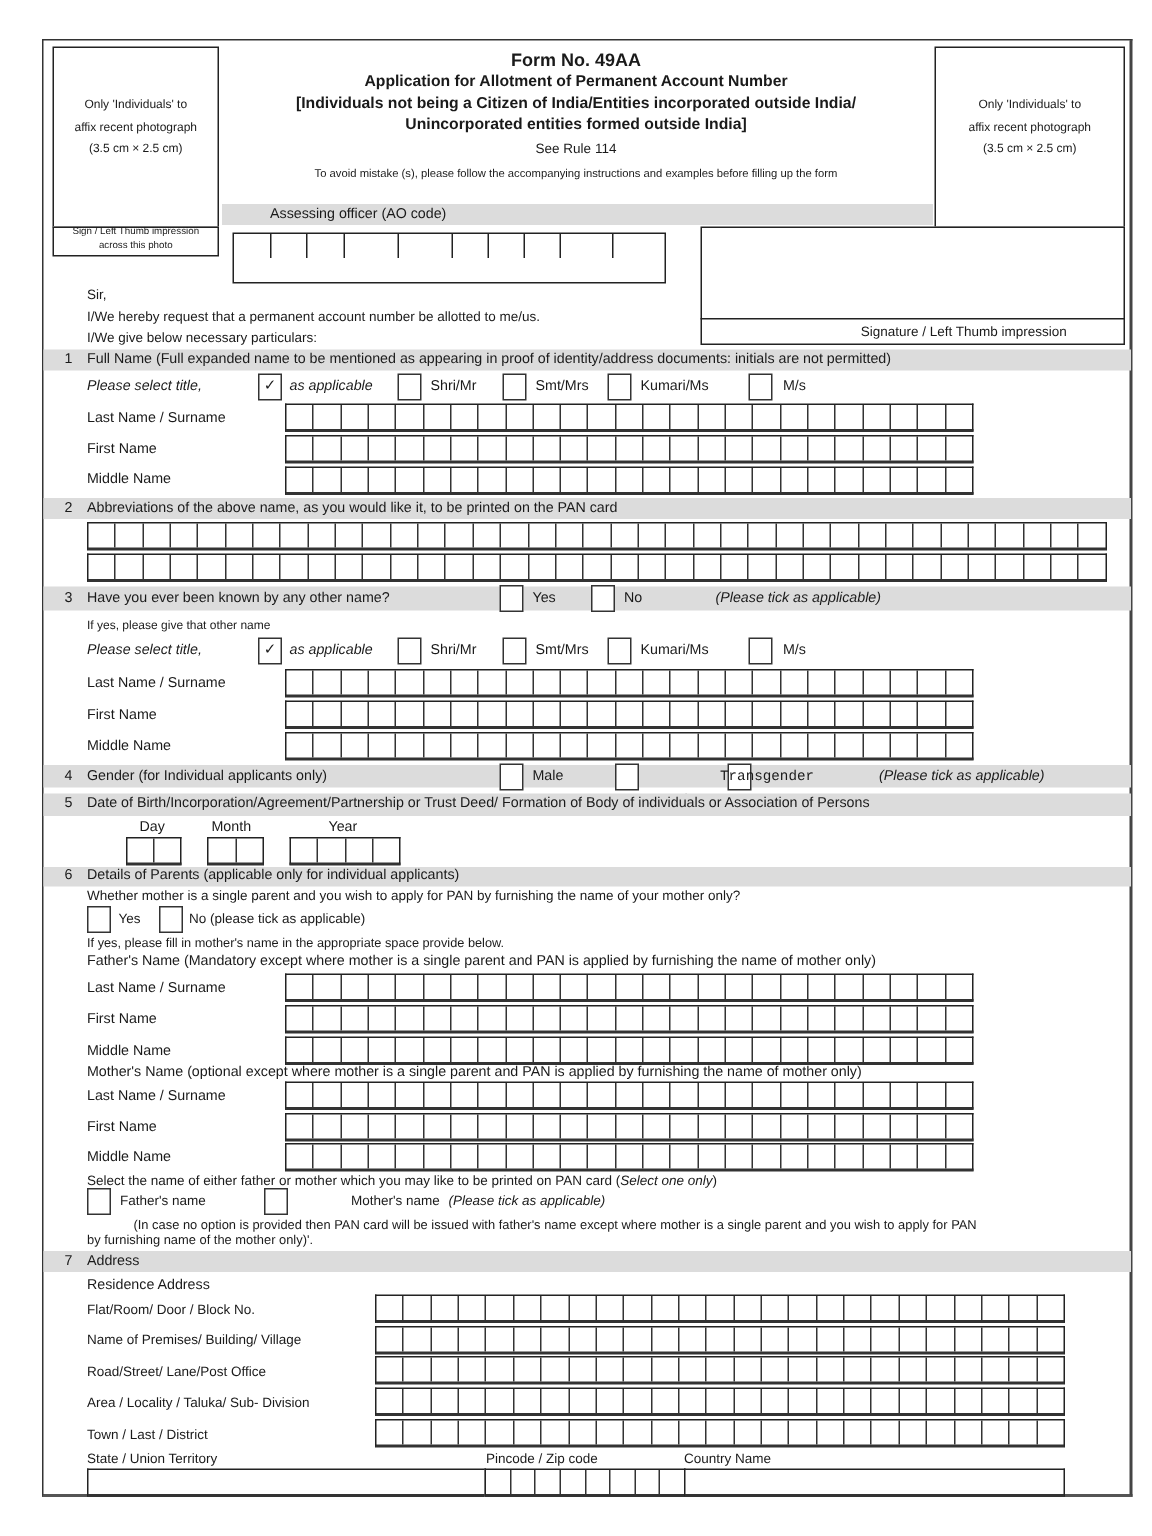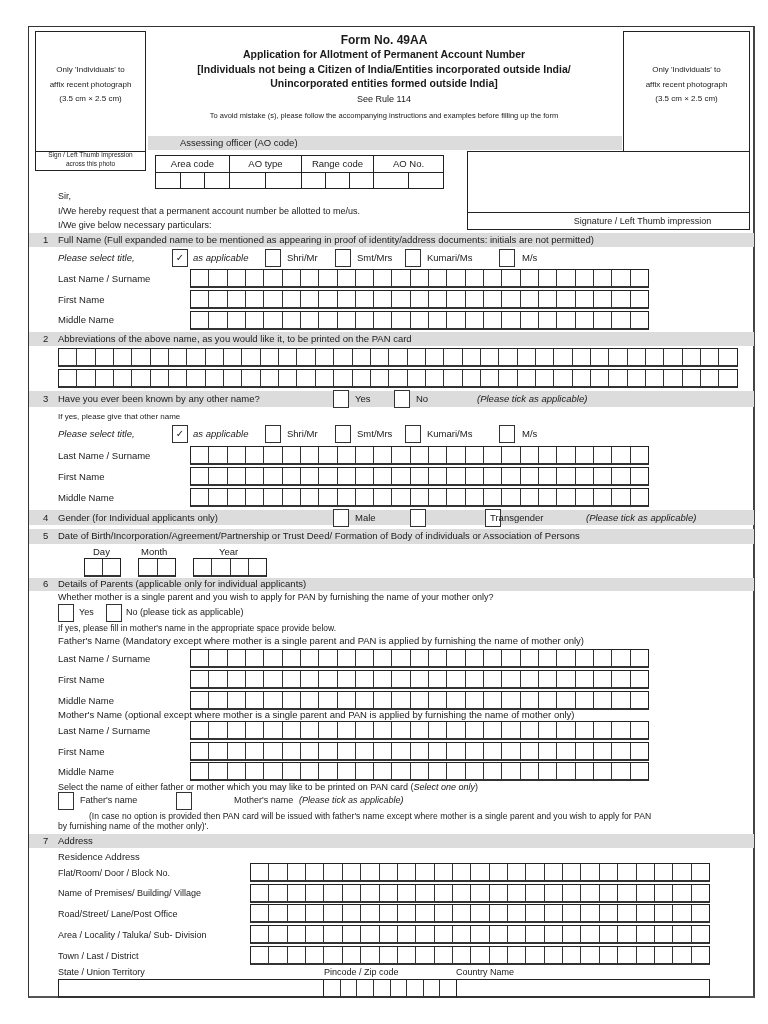--- a/index.html
+++ b/index.html
@@ -49,26 +49,20 @@
 <div class="t center" style="left:150px;top:110px;width:468px;font-size:7.5px;">To avoid mistake (s), please follow the accompanying instructions and examples before filling up the form</div>
 
 <div class="box" style="left:623px;top:31px;width:127px;height:121px;"></div>
 <div class="t sm center" style="left:623px;top:64px;width:127px;">Only 'Individuals' to</div>
 <div class="t sm center" style="left:623px;top:79px;width:127px;">affix recent photograph</div>
 <div class="t sm center" style="left:623px;top:93px;width:127px;">(3.5 cm × 2.5 cm)</div>
 
 <div class="abs" style="left:148px;top:136px;width:474px;height:14px;background:#dcdcdc;"></div>
 <div class="t" style="left:180px;top:137px;">Assessing officer (AO code)</div>
 <div class="aotable">
-  <div class="hdr">
-    <span style="width:74px;">Area code</span>
-    <span style="width:72px;">AO type</span>
-    <span style="width:72px;">Range code</span>
-    <span style="width:69px;">AO No.</span>
-  </div>
   <div class="row">
     <span style="width:25px;"></span>
       <span style="width:24px;"></span>
       <span style="width:25px;"></span>
     <span style="width:36px;"></span>
       <span style="width:36px;"></span>
     <span style="width:24px;"></span>
       <span style="width:24px;"></span>
       <span style="width:24px;"></span>
     <span style="width:35px;"></span>
@@ -375,21 +369,21 @@
   </div>
 
 <div class="band" style="top:510px;height:15px;"></div>
 <div class="t" style="left:43px;top:512px;">4</div>
 <div class="t" style="left:58px;top:512px;">Gender (for Individual applicants only)</div>
 <div class="chk" style="left:333px;top:509px;"></div>
 <div class="t" style="left:355px;top:512px;">Male</div>
 <div class="chk" style="left:410px;top:509px;"></div>
 <div class="t" style="left:432px;top:512px;margin-top:16px;">Female</div>
 <div class="chk" style="left:485px;top:509px;"></div>
-<div class="t" style="left:490px;top:512px;">Transgender</div>
+<div class="t" style="left:480px;top:512px;font-family:Liberation Mono, monospace;">Transgender</div>
 <div class="t it" style="left:586px;top:512px;">(Please tick as applicable)</div>
 
 <div class="band" style="top:529px;height:15px;"></div>
 <div class="t" style="left:43px;top:530px;">5</div>
 <div class="t" style="left:58px;top:530px;">Date of Birth/Incorporation/Agreement/Partnership or Trust Deed/ Formation of Body of individuals or Association of Persons</div>
 <div class="t" style="left:93px;top:546px;">Day</div>
 <div class="t" style="left:141px;top:546px;">Month</div>
 <div class="t" style="left:219px;top:546px;">Year</div>
 <div class="cells c2" style="left:84px;top:558px;width:37px;height:19px;">
     <span></span>

